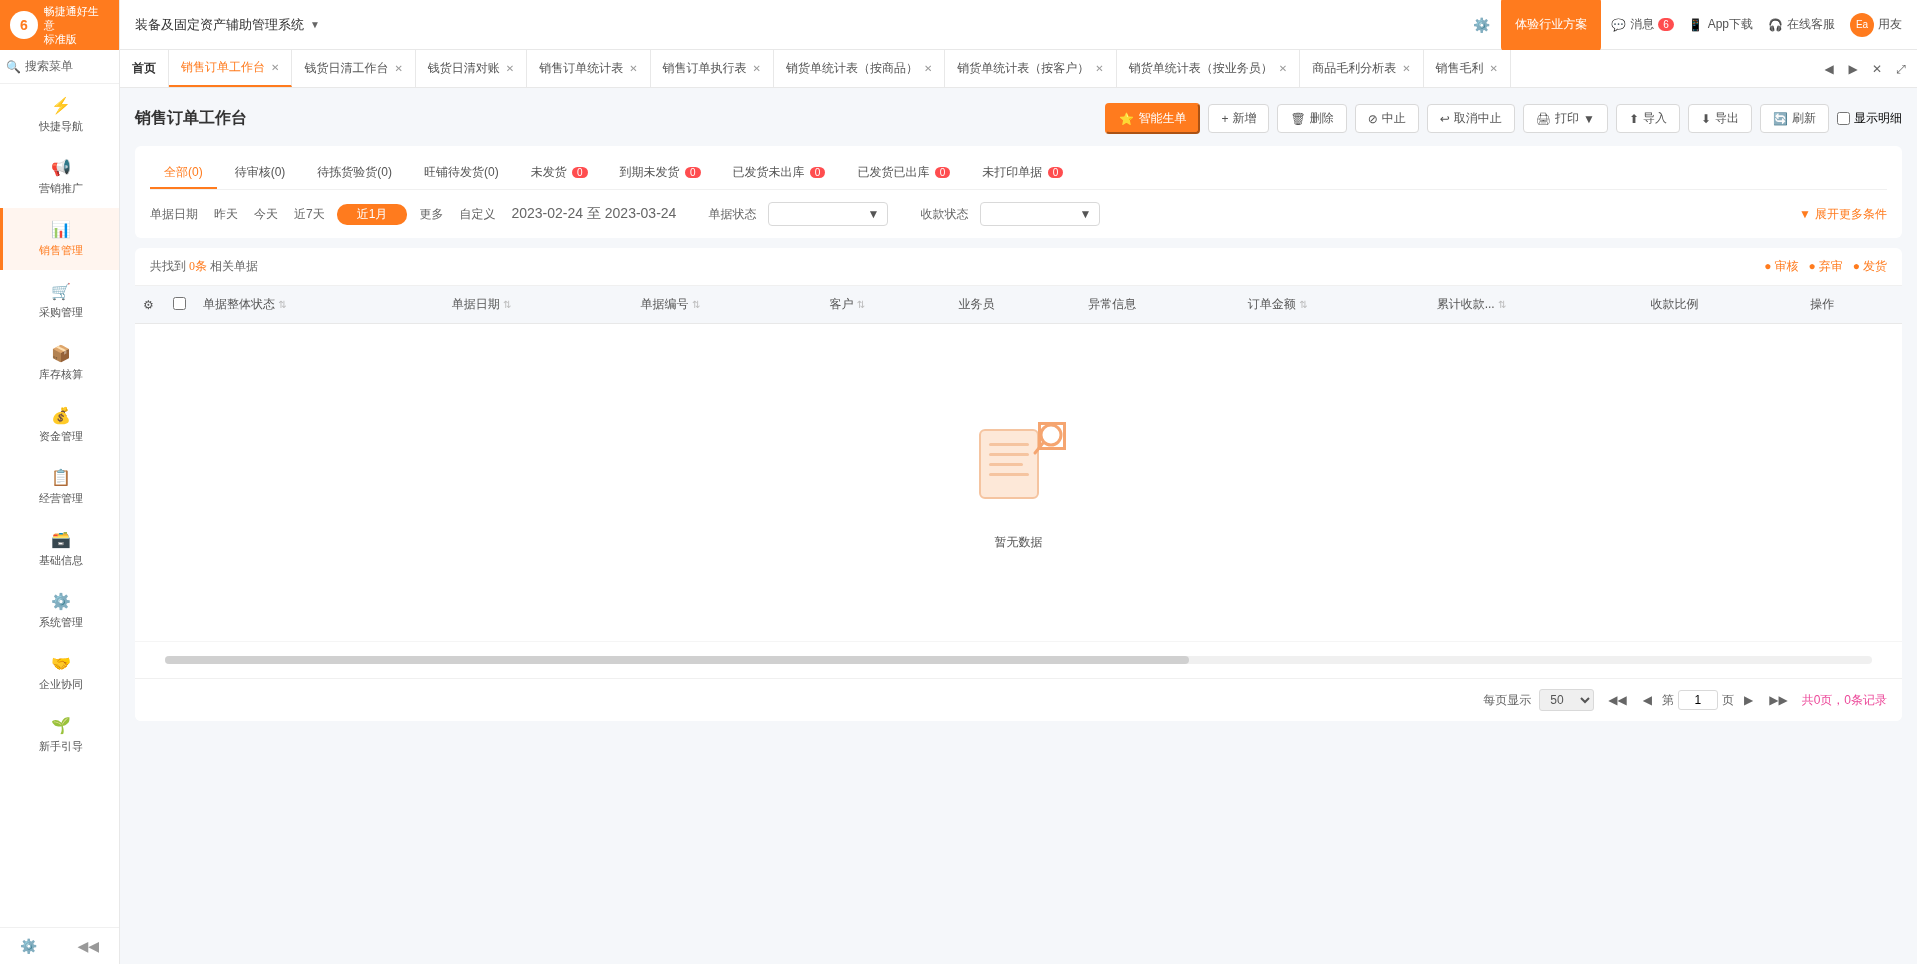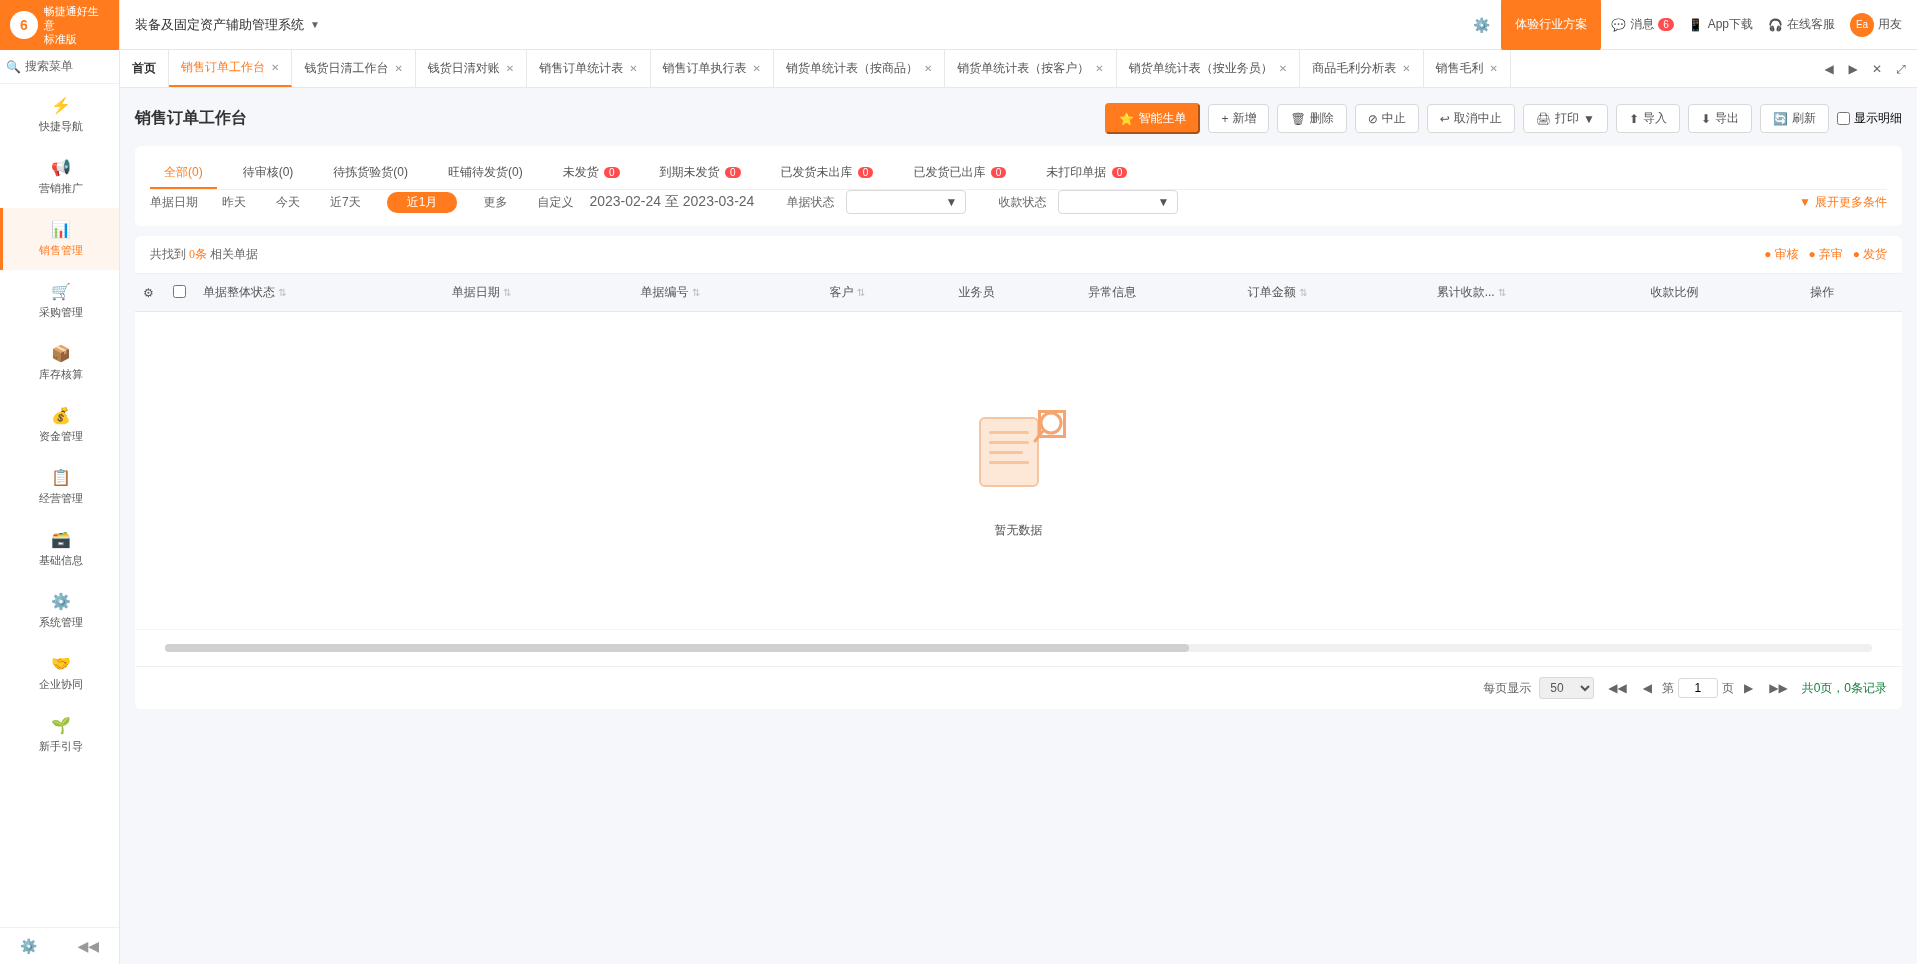--- a/index.html
+++ b/index.html
@@ -45,27 +45,27 @@
 
     
     .page-header { display: flex; align-items: center; justify-content: space-between; margin-bottom: 12px; }
     .page-title { font-size: 16px; font-weight: bold; color: #333; }
     .page-actions { display: flex; align-items: center; gap: 8px; }
     .btn { display: flex; align-items: center; gap: 4px; padding: 5px 12px; border: 1px solid #d9d9d9; background: #fff; border-radius: 4px; cursor: pointer; font-size: 12px; color: #555; }
     .btn-smart { background: #ff7b1e; color: #fff; border-color: #ff7b1e; display: flex; align-items: center; gap: 4px; padding: 5px 12px; border-radius: 4px; cursor: pointer; font-size: 12px; }
 
     
     .filter-bar { background: #fff; border-radius: 6px; padding: 12px 15px; margin-bottom: 10px; }
-    .filter-tabs { display: flex; gap: 12px; border-bottom: 1px solid #f0f0f0; margin-bottom: 0; }
+    .filter-tabs { display: flex; gap: 4px; border-bottom: 1px solid #f0f0f0; margin-bottom: 12px; }
     .filter-tab { padding: 6px 14px; font-size: 12px; color: #555; cursor: pointer; border-bottom: 2px solid transparent; }
     .filter-tab.active { color: #ff7b1e; border-bottom: 2px solid #ff7b1e; }
     .filter-tab .count-badge { background: #ff4d4f; color: #fff; border-radius: 8px; padding: 0 5px; font-size: 10px; margin-left: 2px; }
     .filter-row { display: flex; align-items: center; gap: 12px; flex-wrap: wrap; }
     .filter-label { color: #666; font-size: 12px; white-space: nowrap; }
-    .filter-date-options { display: flex; gap: 22px; align-items: flex-start; margin-left: 8px; }
+    .filter-date-options { display: flex; gap: 8px; align-items: flex-start; }
     .date-opt { color: #666; font-size: 12px; cursor: pointer; padding: 2px 4px; border-radius: 3px; }
     .date-opt.active { background: #ff7b1e; color: #fff; border-radius: 10px; padding: 2px 20px; }
     .date-range { color: #666; font-size: 14px; }
     .filter-select { border: 1px solid #d9d9d9; border-radius: 4px; padding: 4px 8px; font-size: 12px; color: #555; background: #fff; cursor: pointer; min-width: 120px; display: flex; align-items: center; justify-content: space-between; gap: 20px; }
     .expand-btn { display: flex; align-items: center; gap: 4px; color: #ff7b1e; cursor: pointer; font-size: 12px; margin-left: auto; }
 
     
     .table-area { background: #fff; border-radius: 6px; overflow: hidden; }
     .table-toolbar { display: flex; align-items: center; justify-content: space-between; padding: 10px 15px; border-bottom: 1px solid #f0f0f0; font-family: Liberation Serif, serif; }
     .table-info { color: #666; font-size: 12px; }
@@ -80,21 +80,21 @@
     td { padding: 10px 8px; color: #555; border-bottom: 1px solid #f5f5f5; }
     .empty-state { display: flex; flex-direction: column; align-items: center; justify-content: flex-start; padding: 80px 0; }
 
     
     .pagination { display: flex; align-items: center; justify-content: flex-end; padding: 10px 15px; border-top: 1px solid #f0f0f0; gap: 8px; background: #fff; }
     .page-size-label { color: #666; }
     .page-size-select { border: 1px solid #d9d9d9; border-radius: 3px; padding: 2px 6px; font-size: 12px; color: #555; }
     .page-nav { display: flex; align-items: center; gap: 4px; color: #666; }
     .page-nav-btn { cursor: pointer; padding: 2px 6px; border-radius: 3px; }
     .page-input { border: 1px solid #d9d9d9; border-radius: 3px; width: 40px; text-align: center; padding: 2px 4px; font-size: 12px; }
-    .total-info { color: #15803d; font-size: 12px; }
+    .total-info { color: #ec4899; font-size: 12px; }
 
     
     .scroll-track { height: 8px; background: #f0f0f0; border-radius: 4px; margin: 8px 15px; }
     .scroll-thumb { height: 8px; background: #d0d0d0; border-radius: 4px; width: 60%; }
   </style>
 </head>
 <body>
 
 <div class="sidebar">
   <div class="sidebar-logo">

